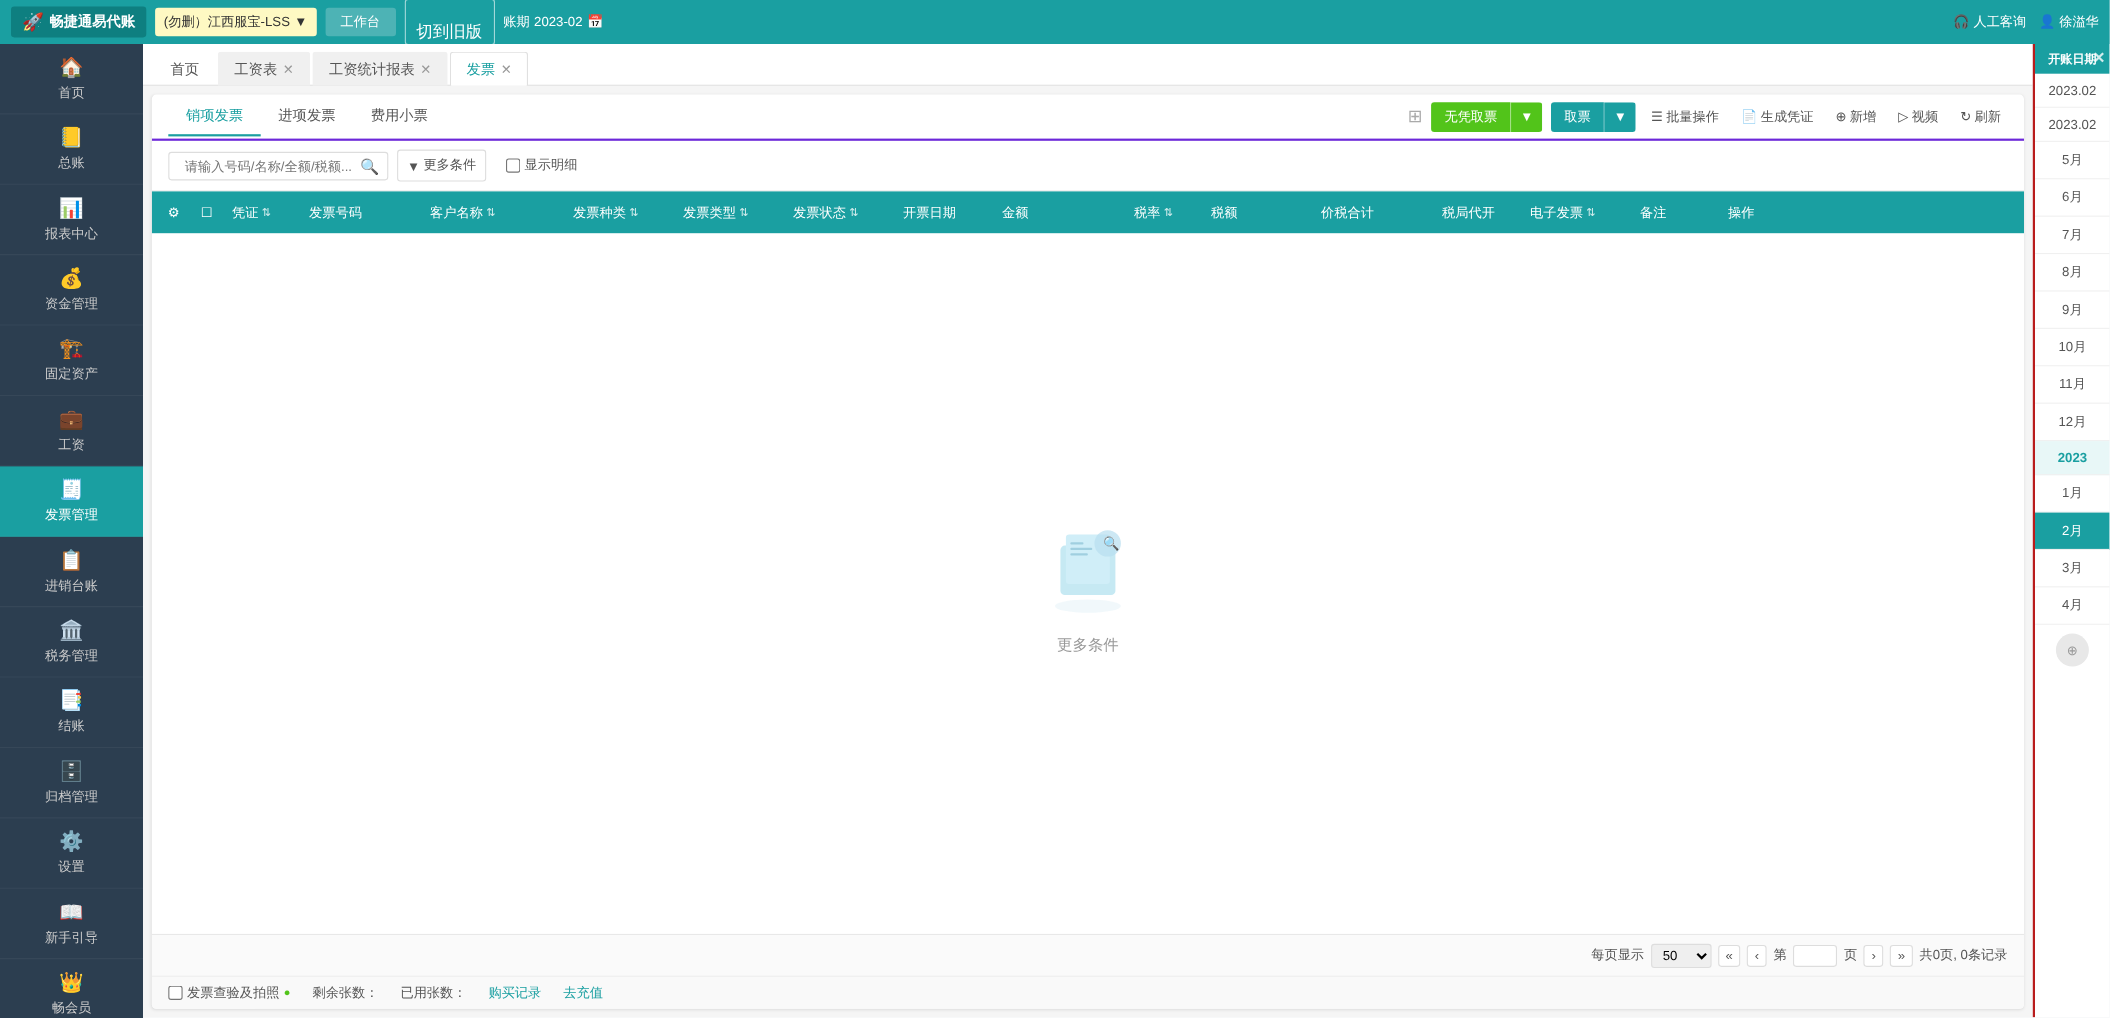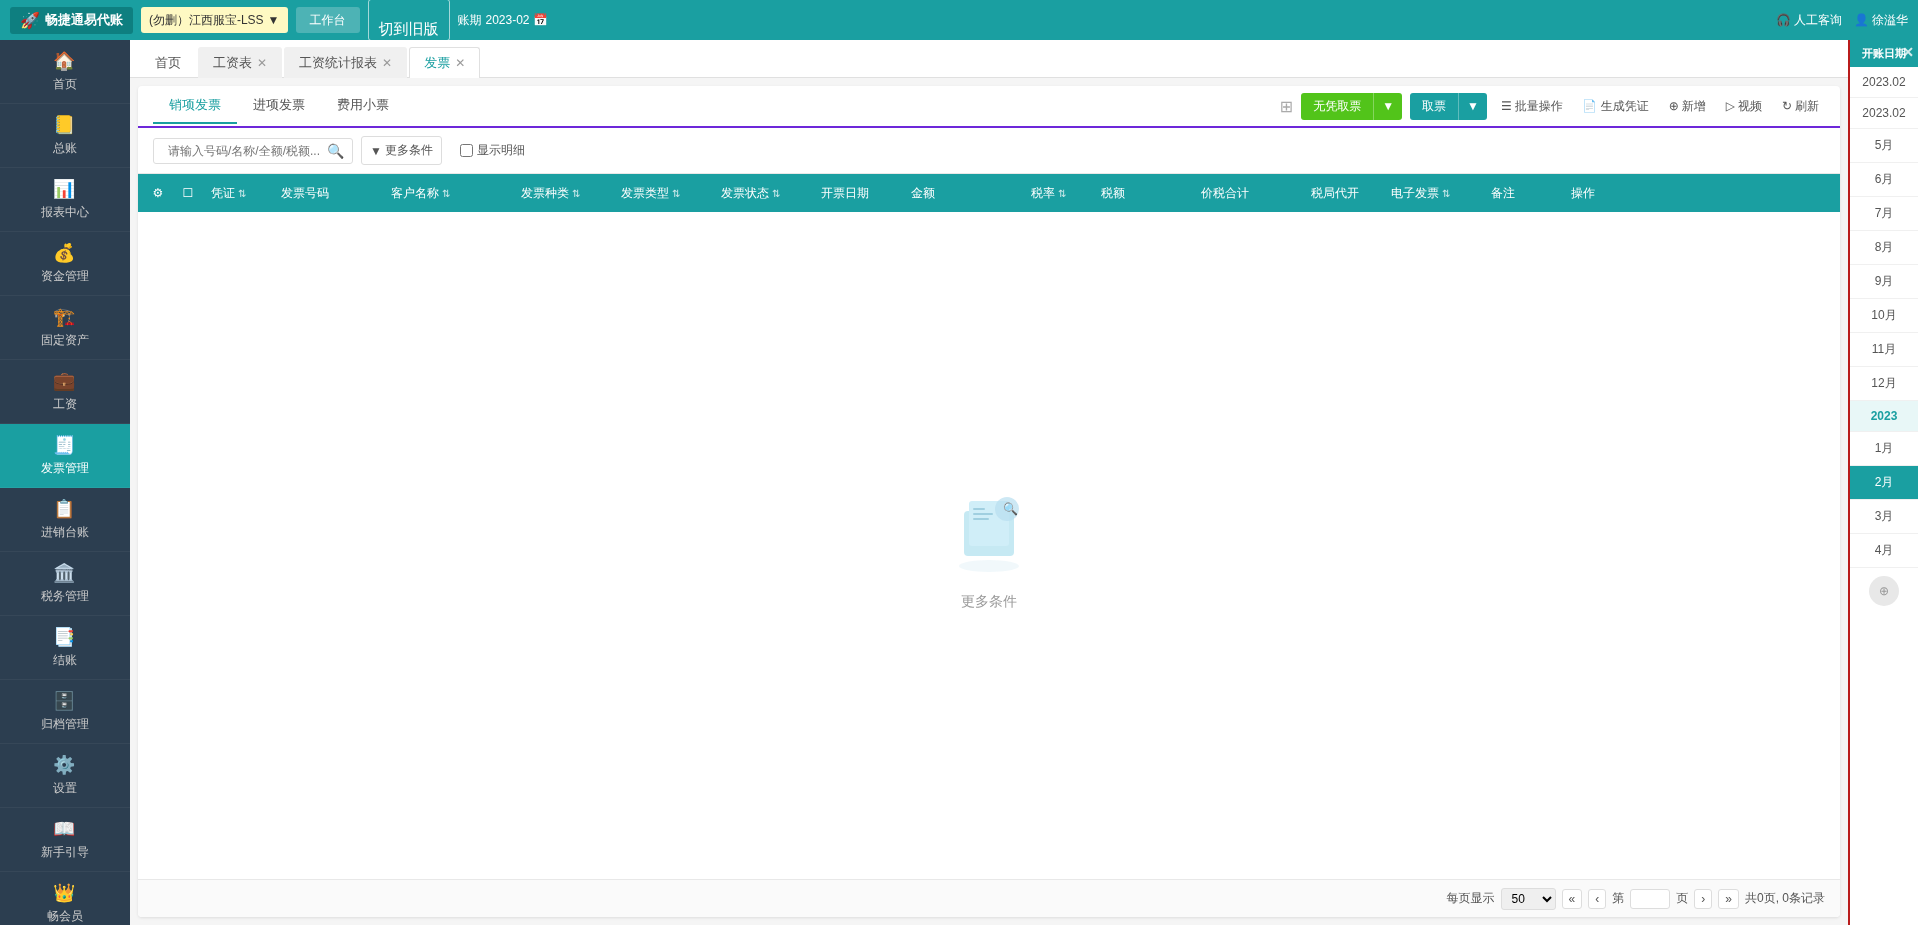--- a/index.html
+++ b/index.html
@@ -663,20 +663,31 @@
           <button class="page-btn">‹</button>
           <span>第</span>
           <input type="text" class="page-input" style="">
           <span>页</span>
           <button class="page-btn">›</button>
           <button class="page-btn">»</button>
           <span>共0页, 0条记录</span>
         </div>
       </div>
 
+      <div class="footer-info">
+        <label style="display:flex;align-items:center;gap:4px;">
+          <input type="checkbox" style="">
+          <span>发票查验及拍照</span>
+          <span style="color:#52c41a;font-size:10px;">●</span>
+        </label>
+        <span>剩余张数：</span>
+        <span>已用张数：</span>
+        <span class="footer-link">购买记录</span>
+        <span class="footer-link">去充值</span>
+      </div>
 
     </div>
   </div>
 
   <div class="date-panel" style="position:relative;">
     <div class="panel-toggle">◁</div>
 
     <div class="date-panel-header">
       <span>开账日期</span>
       <span class="date-panel-close">✕</span>

